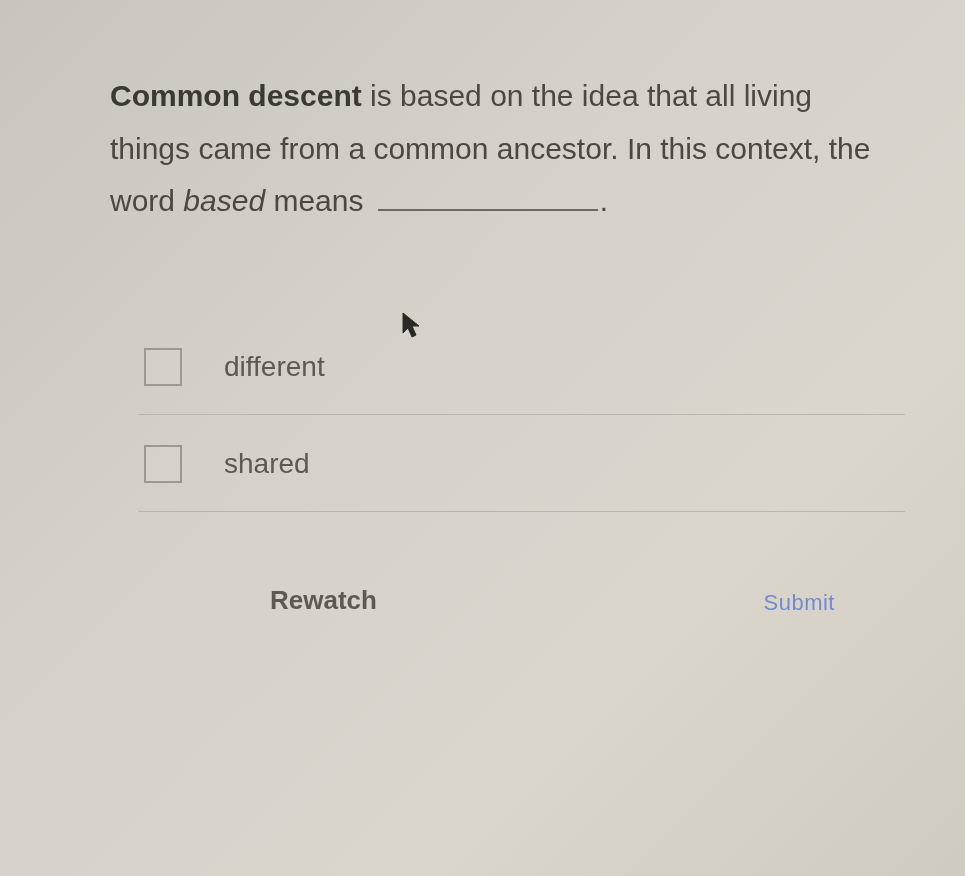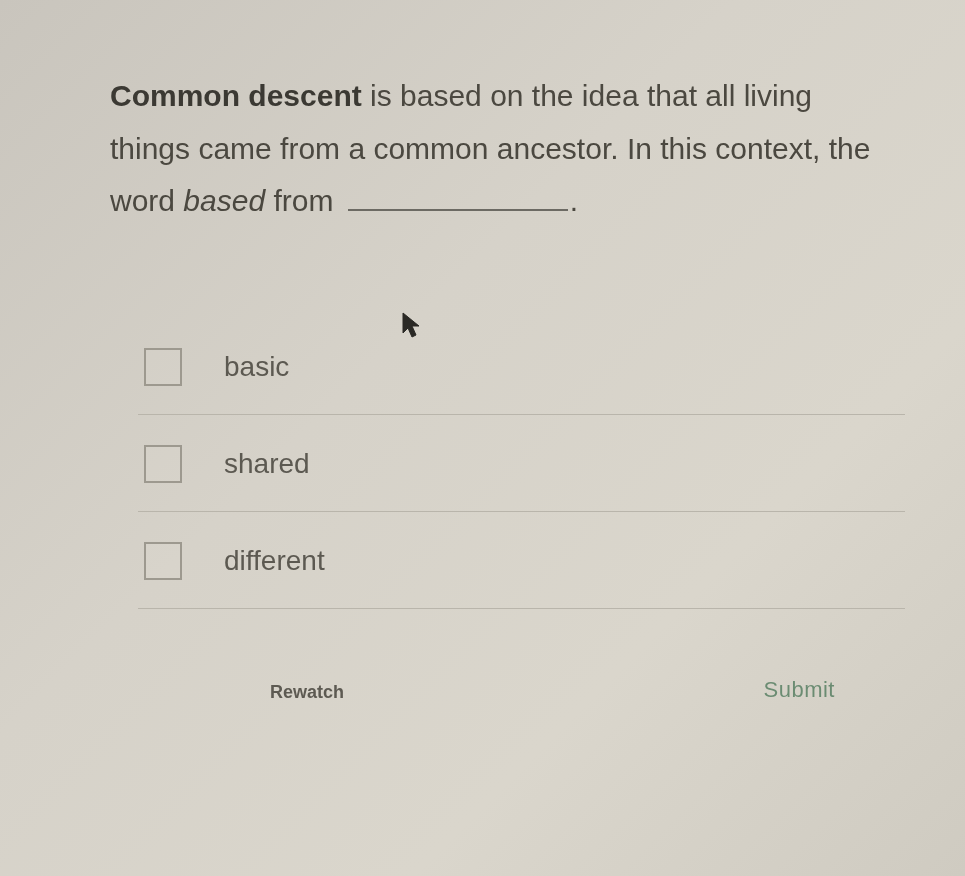--- a/index.html
+++ b/index.html
@@ -53,29 +53,29 @@
     color: #5c5951;
   }
 
   .footer {
     display: flex;
     justify-content: space-between;
     align-items: flex-end;
     padding: 40px 70px 0 160px;
   }
   .rewatch {
-    font-size: 18px;
+    font-size: 26px;
     font-weight: 600;
     color: #5d5a52;
     cursor: pointer;
     margin-top: 33px;
   }
   .submit {
     font-size: 22px;
-    color: #14532d;
+    color: #1d4ed8;
     font-weight: 500;
     letter-spacing: 0.5px;
     cursor: pointer;
     opacity: 0.55;
   }
 
   .cursor {
     position: absolute;
     left: 402px;
     top: 312px;
@@ -83,39 +83,35 @@
     height: 28px;
     pointer-events: none;
   }
 </style>
 </head>
 <body>
 
 <div class="page">
 
   <div class="question">
-    <span class="bold">Common descent</span><span> is based on the idea that all living things came from a common ancestor. In this context, the word </span><span class="italic">based</span><span> from </span><span class="blank"></span><span>.</span>
+    <span class="bold">Common descent</span><span> is based on the idea that all living things came from a common ancestor. In this context, the word </span><span class="italic">based</span><span> means </span><span class="blank"></span><span>.</span>
   </div>
 
   <div class="options">
 
-    <div class="option">
-      <div class="checkbox"></div>
-      <div class="option-label">basic</div>
-    </div>
 
 
     <div class="option">
       <div class="checkbox"></div>
-      <div class="option-label">shared</div>
+      <div class="option-label">different</div>
     </div>
 
     <div class="option">
       <div class="checkbox"></div>
-      <div class="option-label">different</div>
+      <div class="option-label">shared</div>
     </div>
 
   </div>
 
   <div class="footer">
     <div class="rewatch">Rewatch</div>
     <div class="submit">Submit</div>
   </div>
 
 </div>

